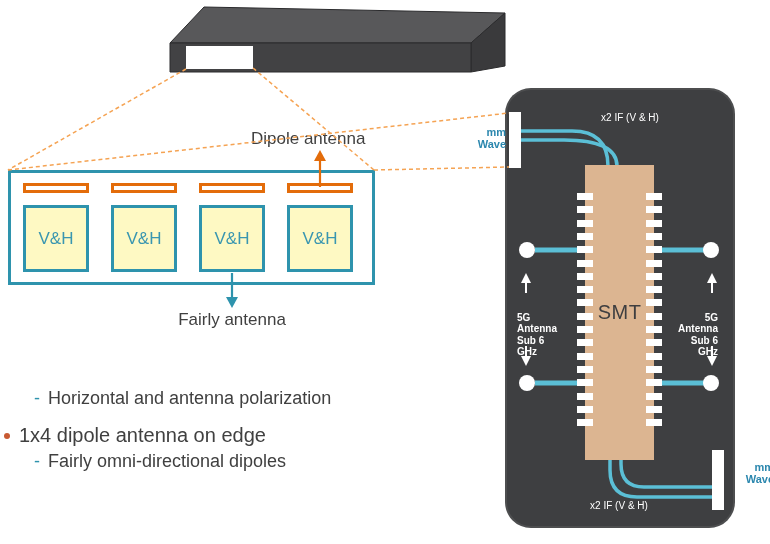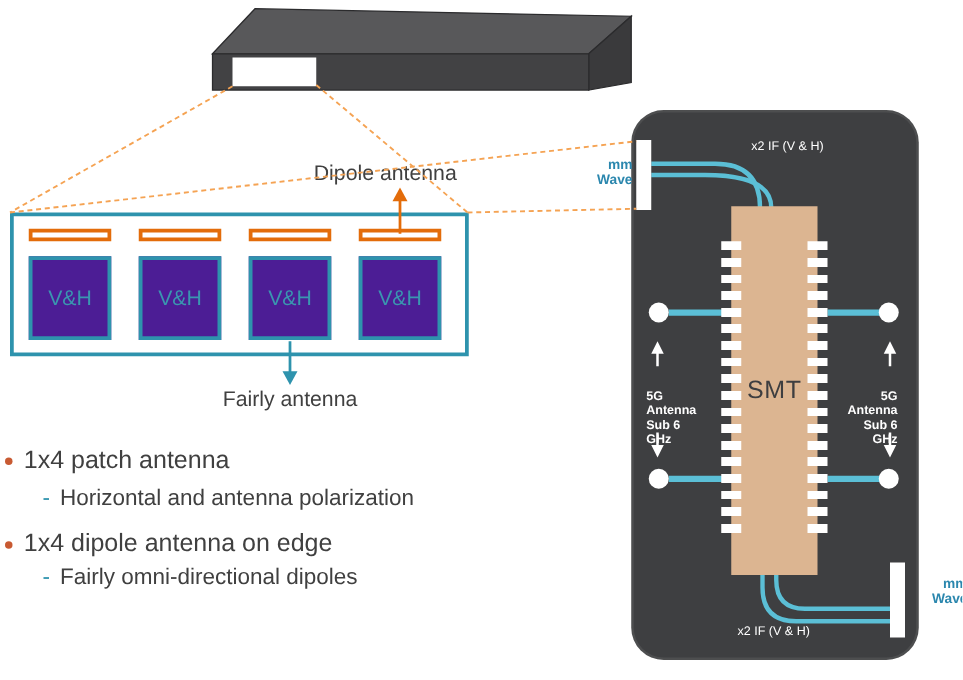--- a/index.html
+++ b/index.html
@@ -28,21 +28,21 @@
   .ant-col.left{left:517px;text-align:left;}
   .ant-col.right{left:668px;text-align:right;}
   .mmwave{position:absolute;z-index:5;color:#2B87AE;font-weight:bold;font-size:11px;line-height:12px;text-align:right;width:42px;}
   .mmwave.left{left:464px;top:126px;}
   .mmwave.right{left:732px;top:461px;}
 
   
   .board{position:absolute;left:8px;top:170px;width:367px;height:115px;border:3px solid #2E93AD;
          background:#ffffff;z-index:5;box-sizing:border-box;}
   .dipole{position:absolute;top:10px;width:66px;height:10px;border:3px solid #E36C0A;background:#ffffff;box-sizing:border-box;}
-  .patch{position:absolute;top:32px;width:66px;height:67px;border:3px solid #2E93AD;background:#4c1d95;
+  .patch{position:absolute;top:32px;width:66px;height:67px;border:3px solid #2E93AD;background:#fef9c3;
          box-sizing:border-box;display:flex;align-items:center;justify-content:center;
          color:#3A96B0;font-size:17px;}
   .c0{left:12px;} .c1{left:100px;} .c2{left:188px;} .c3{left:276px;}
 
   .diagram-label{position:absolute;z-index:6;color:#404040;}
   .dipole-label{left:251px;top:129px;font-size:17px;}
   .patch-label{left:162px;top:310px;width:140px;text-align:center;font-size:17px;}
 
   
   .bullet{position:absolute;left:4px;display:flex;gap:9px;font-size:20px;color:#404040;z-index:6;}
@@ -132,24 +132,20 @@
     <div class="dipole c3"></div>
     <div class="patch c0">V&amp;H</div>
     <div class="patch c1">V&amp;H</div>
     <div class="patch c2">V&amp;H</div>
     <div class="patch c3">V&amp;H</div>
   </div>
 
   <div class="diagram-label dipole-label">Dipole antenna</div>
   <div class="diagram-label patch-label">Fairly antenna</div>
 
-  <div class="bullet b1">
-    <span class="dot"></span>
-    <span>1x4 patch antenna</span>
-  </div>
   <div class="sub s1">
     <span class="dash">-</span>
     <span>Horizontal and antenna polarization</span>
   </div>
   <div class="bullet b2">
     <span class="dot"></span>
     <span>1x4 dipole antenna on edge</span>
   </div>
   <div class="sub s2">
     <span class="dash">-</span>

